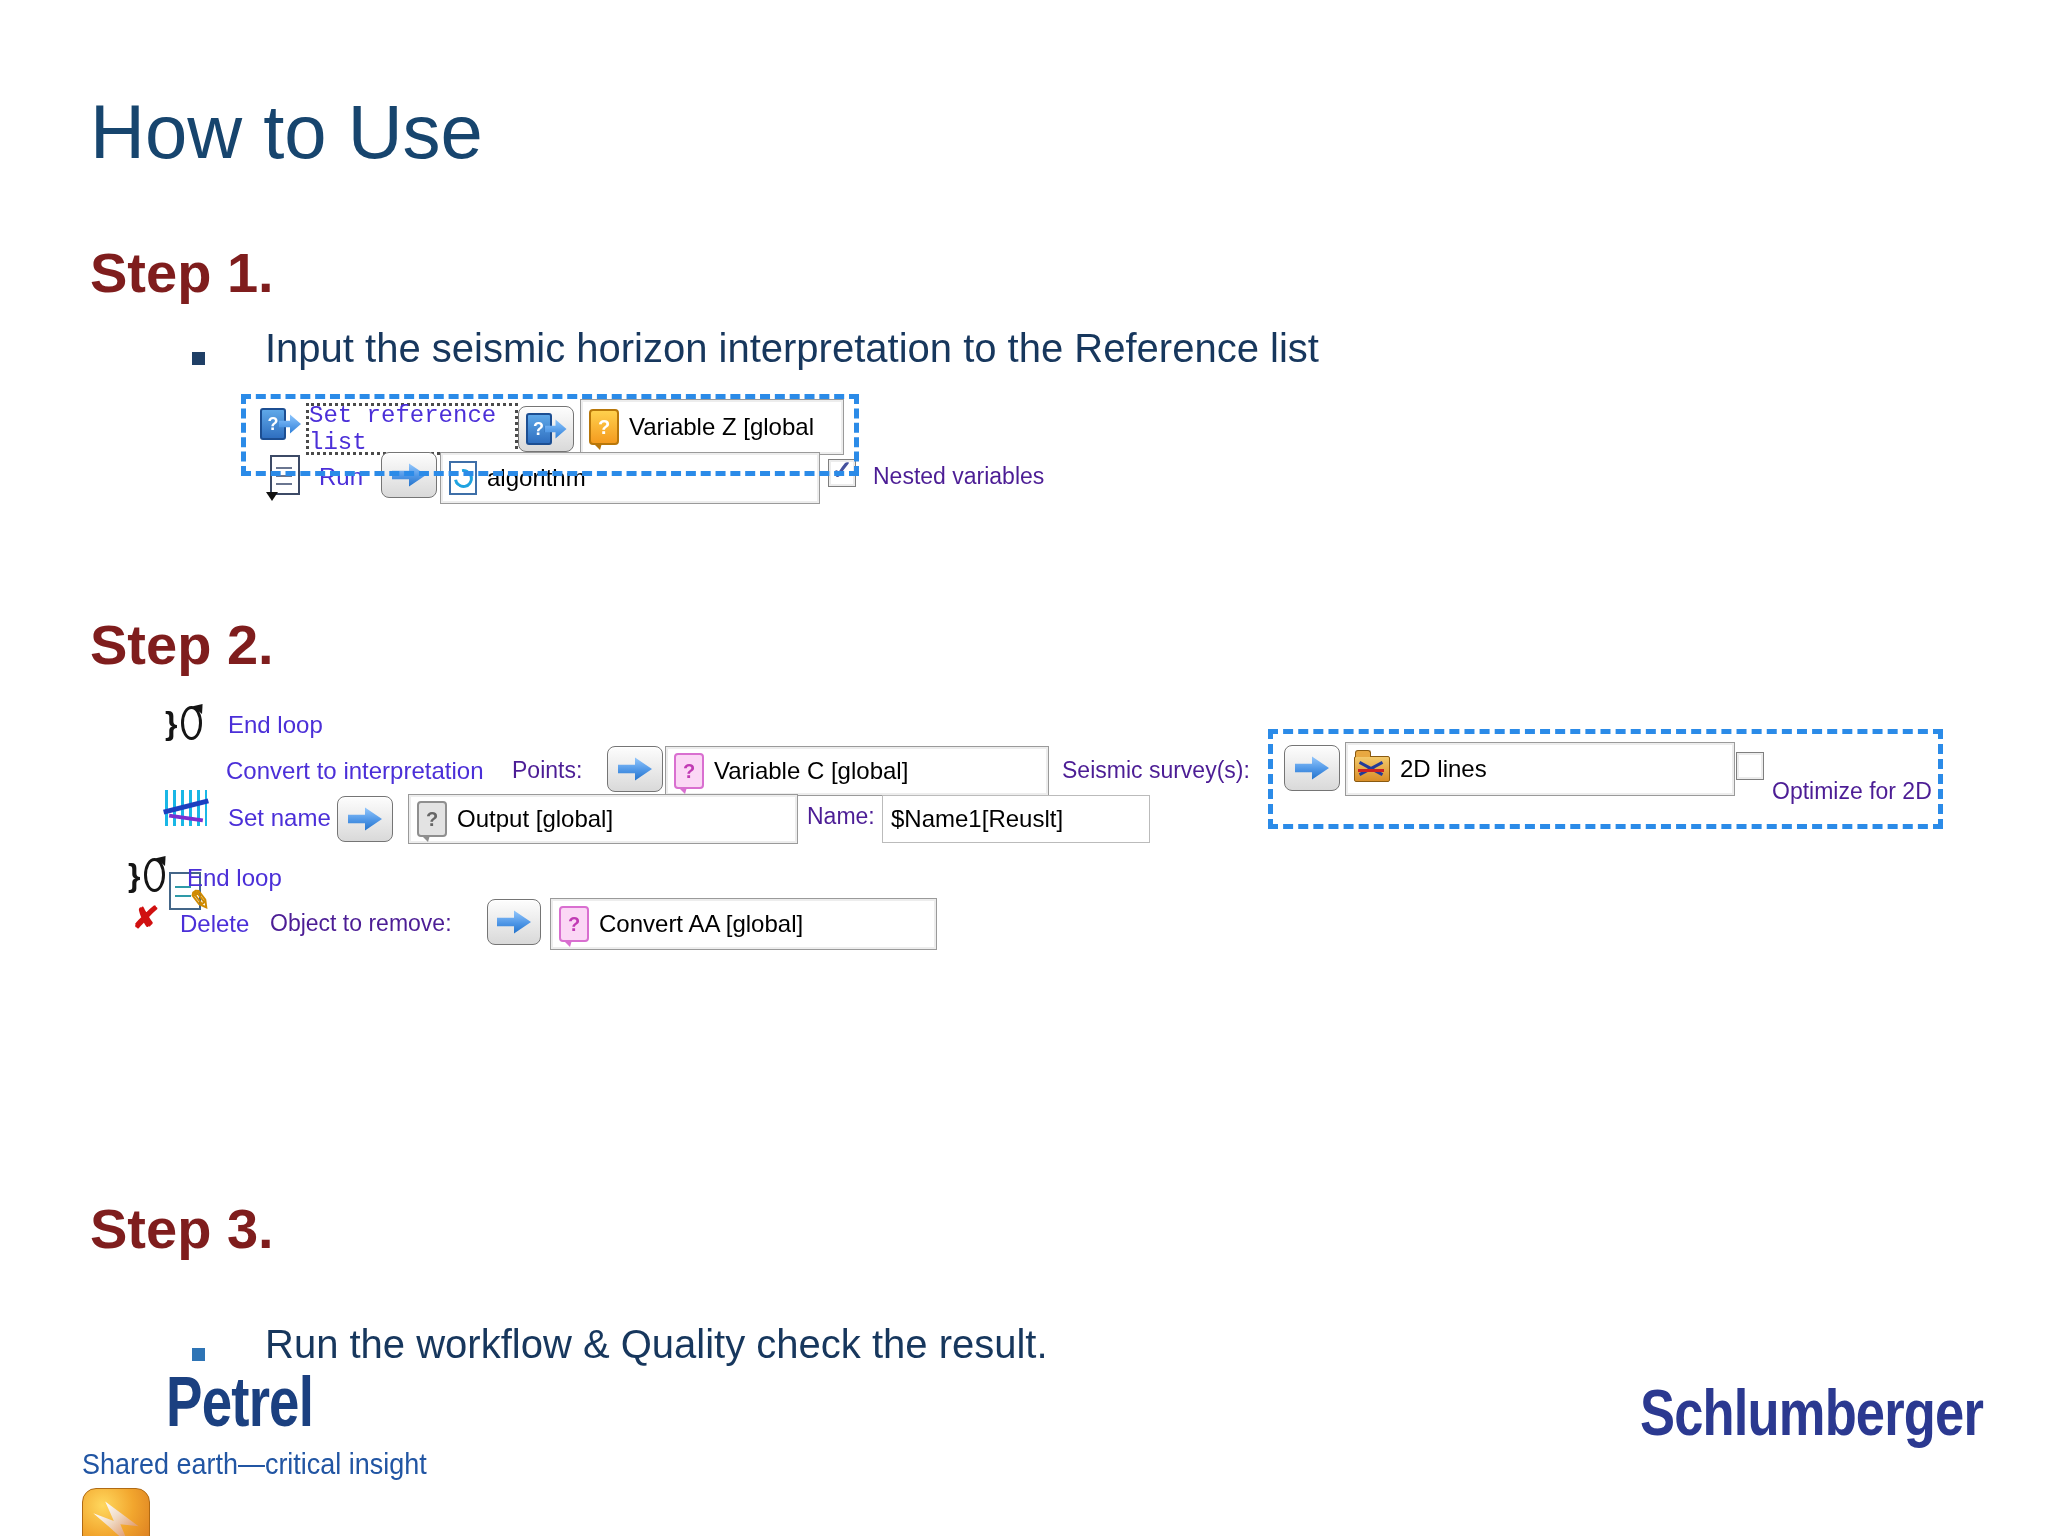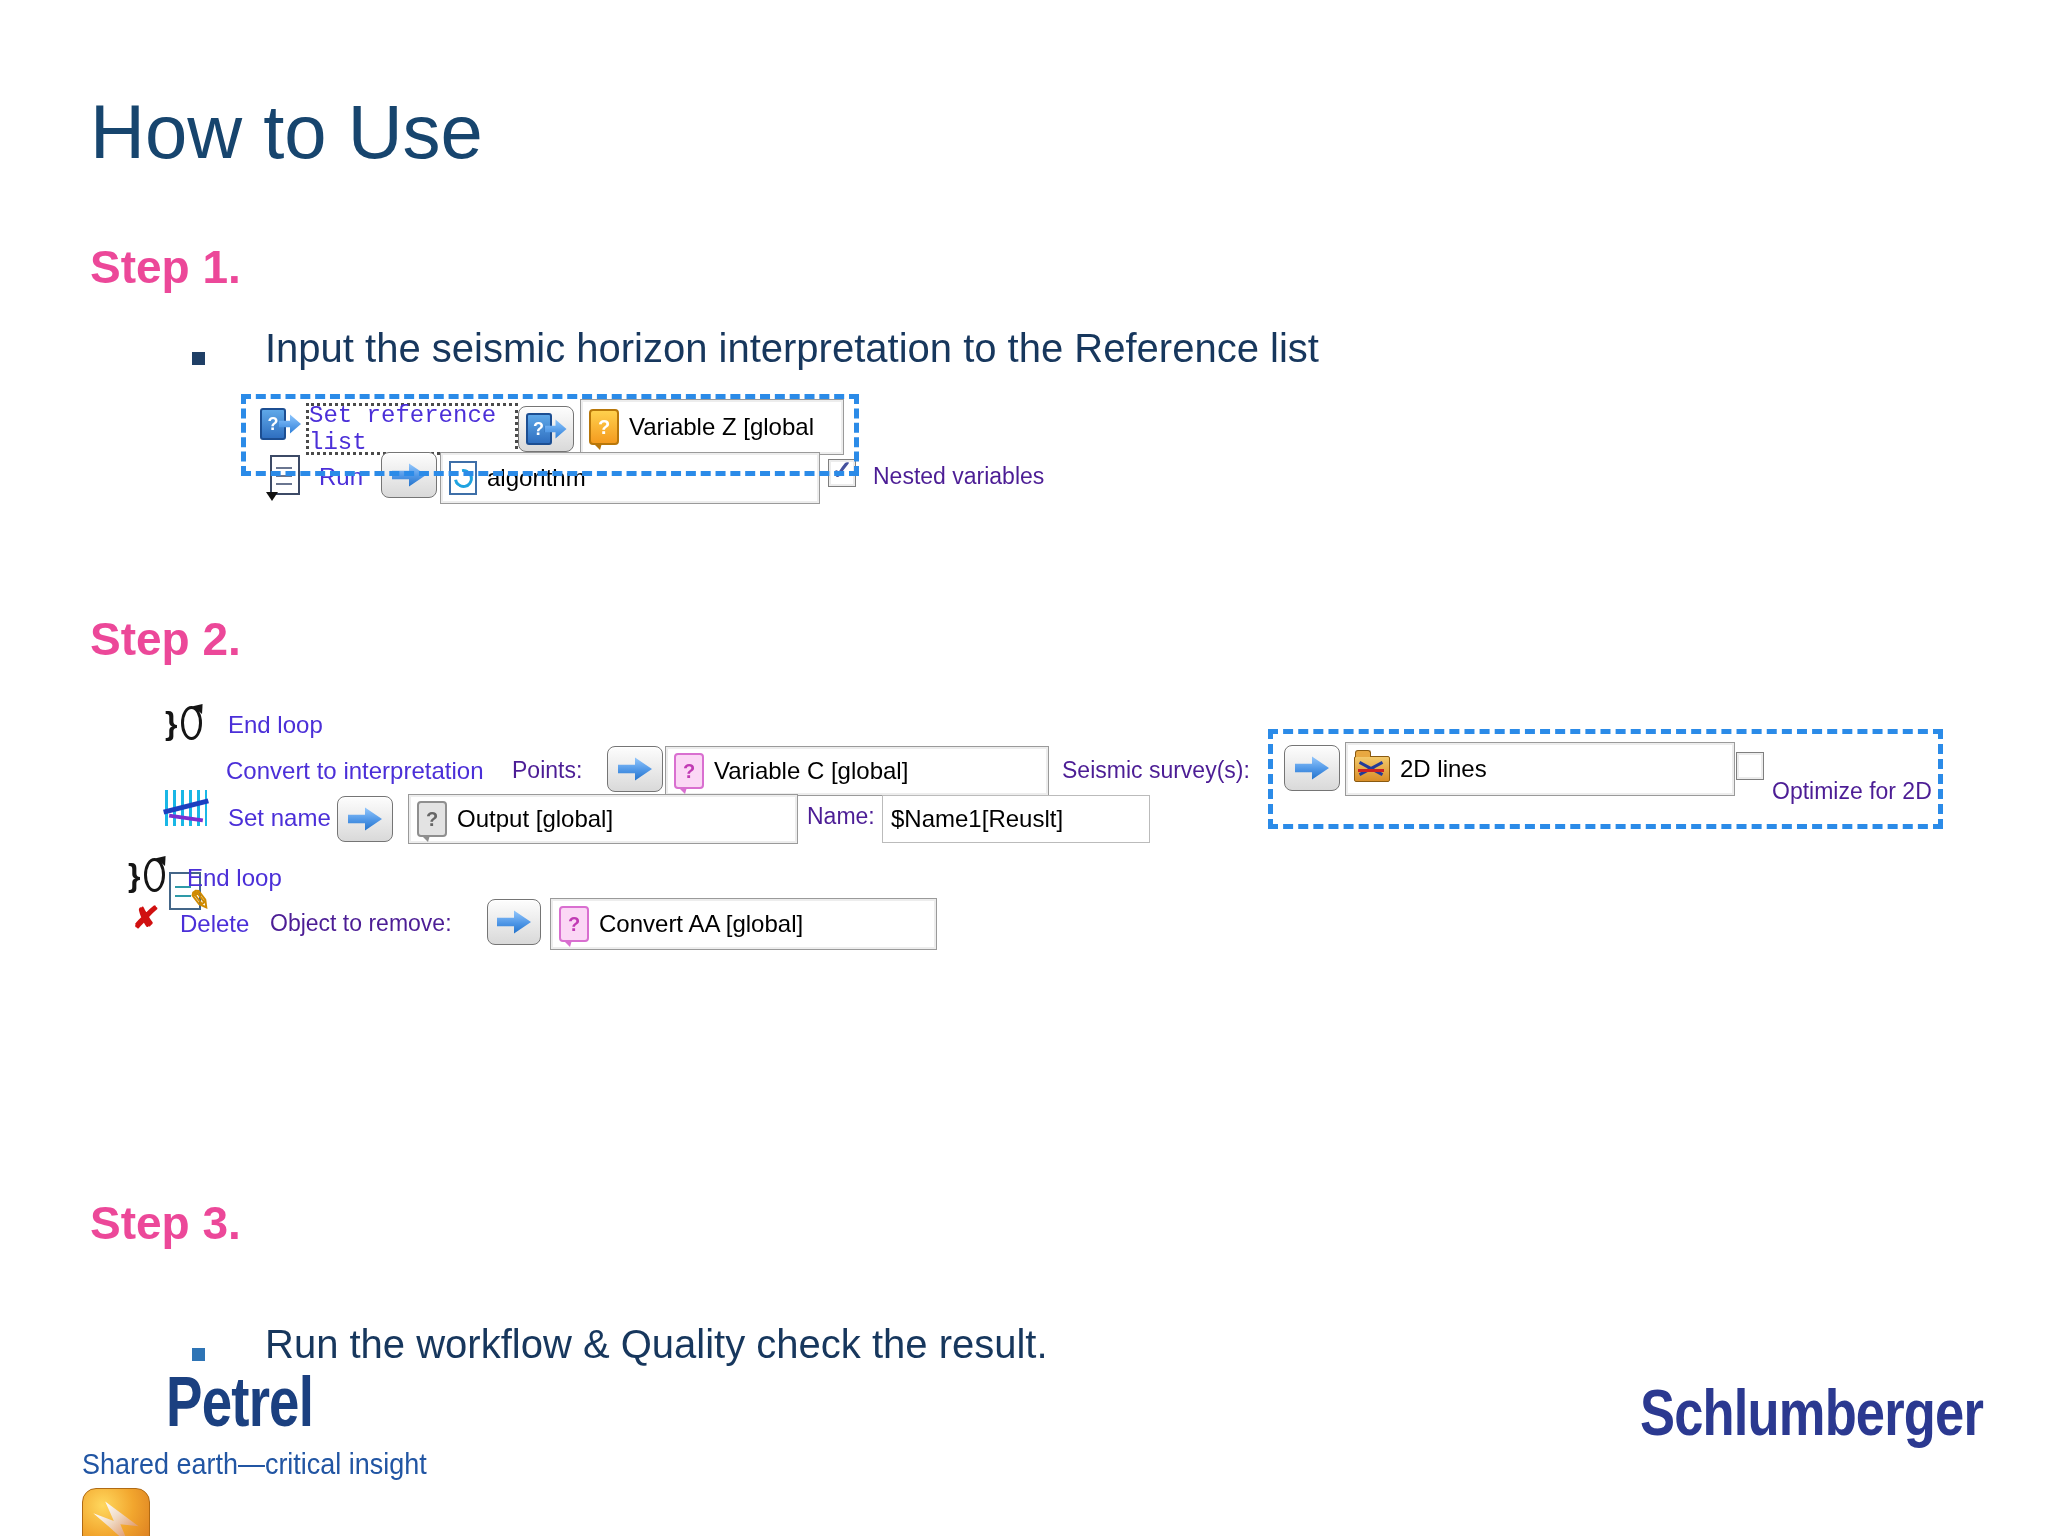--- a/index.html
+++ b/index.html
@@ -2,21 +2,21 @@
 <html><head>
 <meta charset="utf-8">
 <style>
   html,body{margin:0;padding:0;background:#fff;}
   .slide{position:relative;width:2048px;height:1536px;background:#ffffff;overflow:hidden;
          font-family:"Liberation Sans", sans-serif;}
   .abs{position:absolute;}
 
   
   .title{font-size:76px;color:#17456E;letter-spacing:0;}
-  .step-head{font-size:46px;font-weight:bold;color:#ec4899;}
+  .step-head{font-size:56px;font-weight:bold;color:#7f1d1d;}
   .bullet-text{font-size:40px;color:#17375D;}
   .bullet-sq{width:13px;height:13px;background:#2E74B5;}
 
   
   .wf-link{font-size:24px;color:#4B2FD8;}
   .wf-label{font-size:23px;color:#4c1d95;}
   .wf-field{background:#fff;border:1px solid #9a9a9a;box-shadow:inset 0 0 0 2px #ededed;
             display:flex;align-items:center;gap:10px;padding:0 8px;font-size:24px;color:#000;}
   .wf-btn{background:linear-gradient(180deg,#fdfdfd,#d9d9d9);border:1px solid #757575;
           border-radius:8px;display:flex;align-items:center;justify-content:center;

